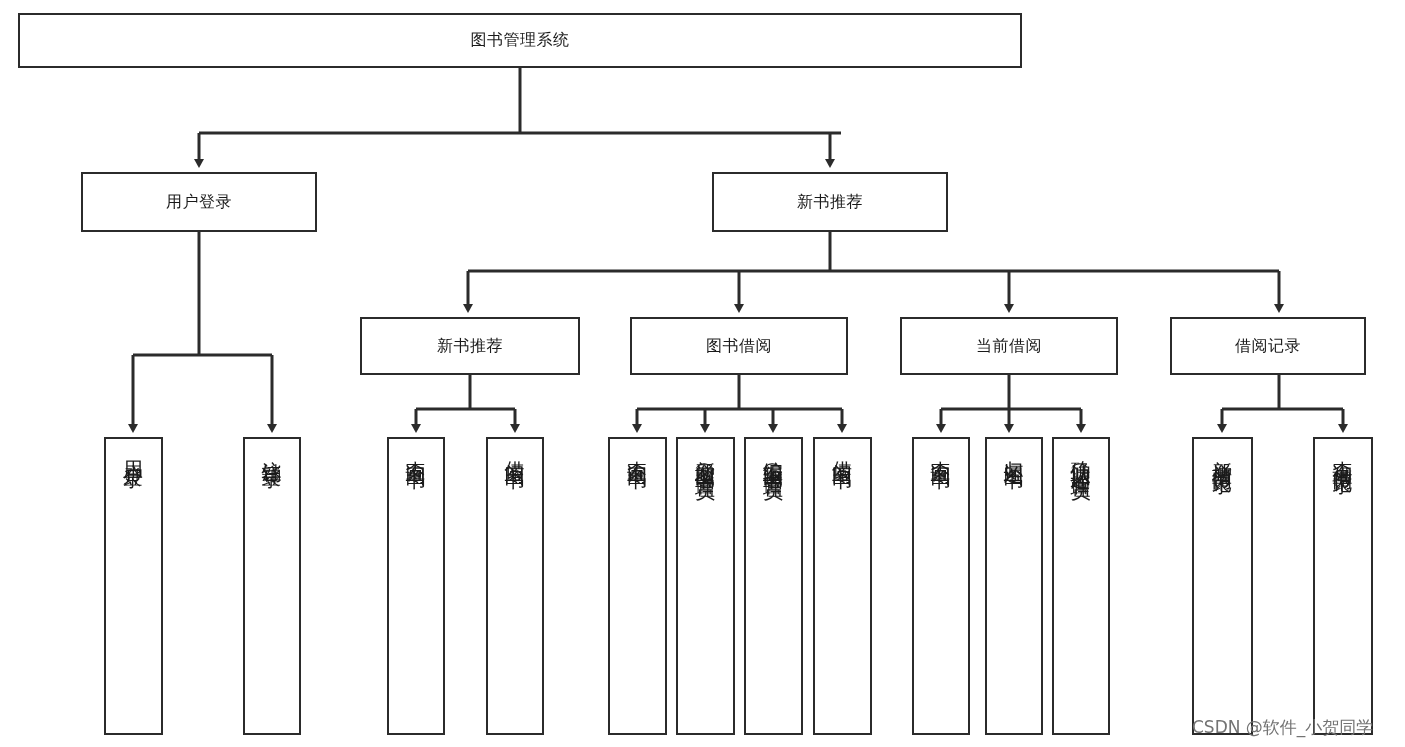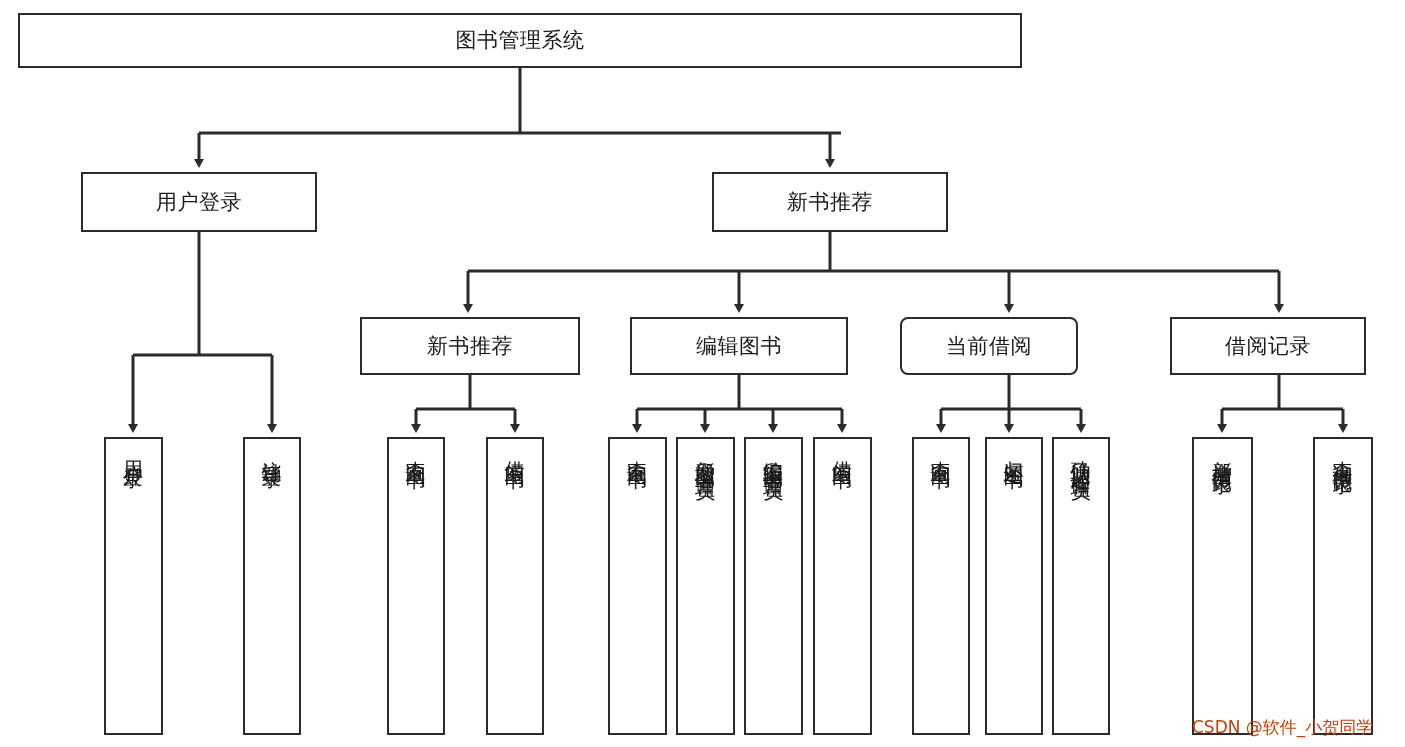--- a/index.html
+++ b/index.html
@@ -30,21 +30,21 @@
     box-sizing: border-box;
     border: 2px solid #2b2b2b;
     background: #ffffff;
     display: flex;
     align-items: center;
     justify-content: center;
     color: #1a1a1a;
     z-index: 2;
   }
   .node .label {
-    font-size: 21px;
+    font-size: 16px;
     line-height: 1.15;
     letter-spacing: 0.5px;
     white-space: nowrap;
   }
   .node.leaf {
     align-items: flex-start;
     padding-top: 6px;
   }
   .node.leaf .label {
     writing-mode: vertical-rl;
@@ -138,23 +138,23 @@
     <span class="label">用户登录</span>
   </div>
   <div class="node" id="n-l1-1" style="left: 712px; top: 172px; width: 236px; height: 60px;">
     <span class="label">新书推荐</span>
   </div>
 
   <div class="node" id="n-l2-0" style="left: 360px; top: 317px; width: 220px; height: 58px;">
     <span class="label">新书推荐</span>
   </div>
   <div class="node" id="n-l2-1" style="left: 630px; top: 317px; width: 218px; height: 58px;">
-    <span class="label">编辑图书</span>
-  </div>
-  <div class="node" id="n-l2-2" style="left: 900px; top: 317px; width: 178px; height: 58px; border-radius: 8px;">
+    <span class="label">图书借阅</span>
+  </div>
+  <div class="node" id="n-l2-2" style="left: 900px; top: 317px; width: 218px; height: 58px;">
     <span class="label">当前借阅</span>
   </div>
   <div class="node" id="n-l2-3" style="left: 1170px; top: 317px; width: 196px; height: 58px;">
     <span class="label">借阅记录</span>
   </div>
 
   <div class="node leaf" id="n-leaf-0" style="left: 104px; top: 437px; width: 59px; height: 298px;">
     <span class="label">用户登录</span>
   </div>
   <div class="node leaf" id="n-leaf-1" style="left: 243px; top: 437px; width: 58px; height: 298px;">
@@ -187,14 +187,14 @@
   <div class="node leaf" id="n-leaf-10" style="left: 1052px; top: 437px; width: 58px; height: 298px;">
     <span class="label">确认归还（管理员）</span>
   </div>
   <div class="node leaf" id="n-leaf-11" style="left: 1192px; top: 437px; width: 61px; height: 298px;">
     <span class="label">新增借阅记录</span>
   </div>
   <div class="node leaf" id="n-leaf-12" style="left: 1313px; top: 437px; width: 60px; height: 298px;">
     <span class="label">查询借阅记录</span>
   </div>
 
-  <div class="watermark" style="left: 1192px; top: 716px; color: #c2410c;">CSDN @软件_小贺同学</div>
+  <div class="watermark" style="left: 1192px; top: 716px; color: #737373;">CSDN @软件_小贺同学</div>
 </div>
 
 </body></html>

